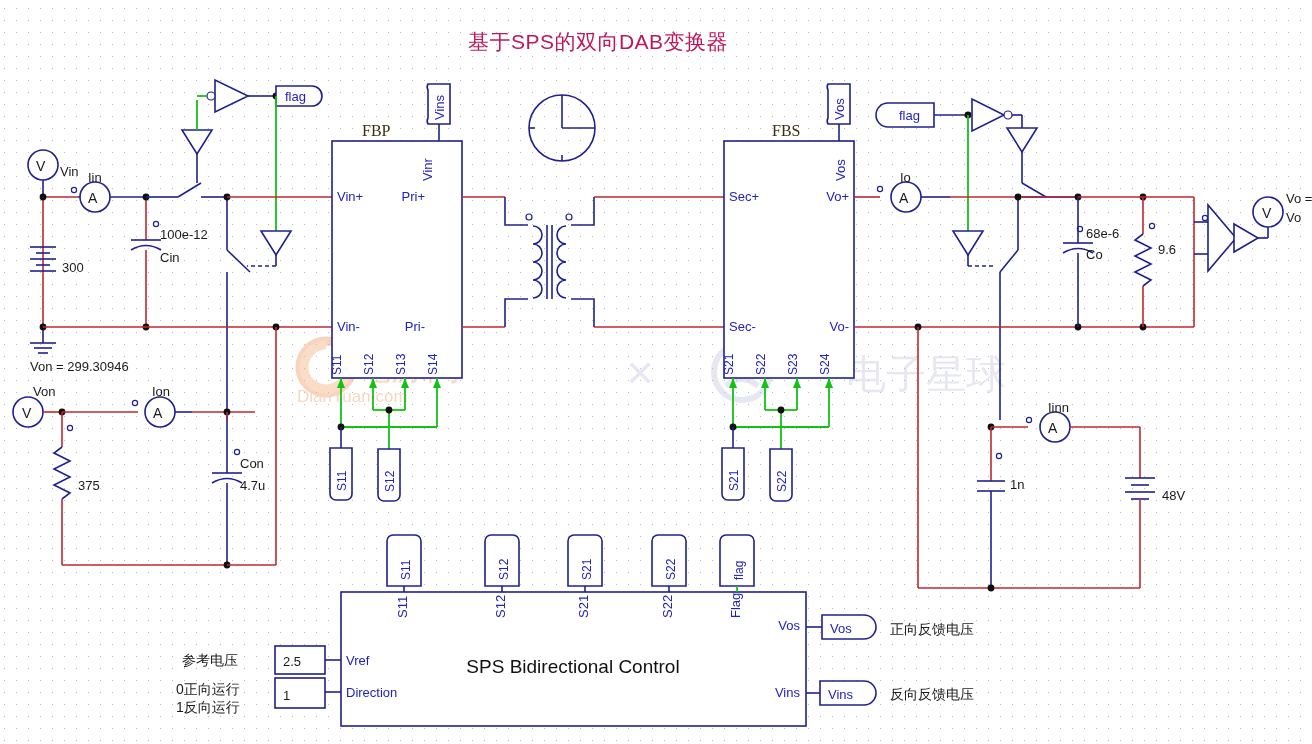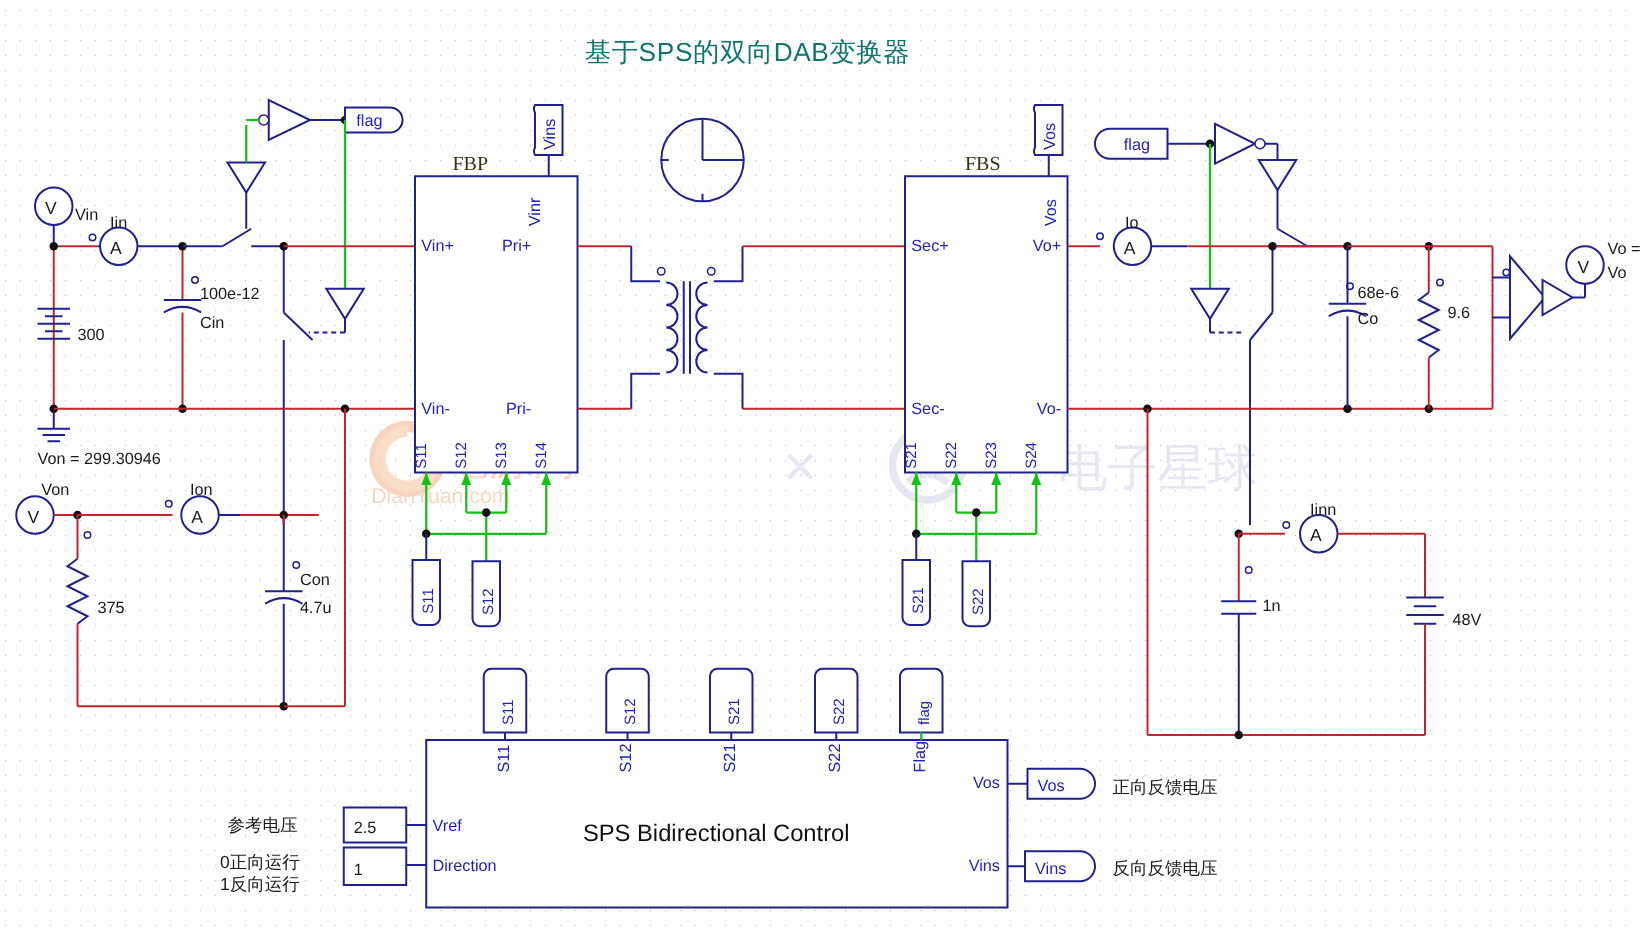--- a/index.html
+++ b/index.html
@@ -13,21 +13,21 @@
   #sheet{
     position:absolute;left:0;top:0;width:1312px;height:744px;
     background-image:
       radial-gradient(circle 0.7px at 0.5px 0.5px, #b9b9c9 99%, transparent 100%);
     background-size:12px 12px;
     background-position:4px 8px;
   }
   #svgroot{position:absolute;left:0;top:0;}
   .ttl{
     position:absolute;left:0;top:28px;width:1196px;text-align:center;
-    font-size:21px;color:#0f766e;letter-spacing:.5px;
+    font-size:21px;color:#be185d;letter-spacing:.5px;
     font-family:"Liberation Sans", sans-serif;
   }
   text{font-family:"Liberation Sans", sans-serif;}
   .lbl-blue{fill:#2222bb;font-size:13px;}
   .lbl-blue-sm{fill:#2222bb;font-size:12px;}
   .lbl-black{fill:#1a1a1a;font-size:14px;}
   .lbl-black-sm{fill:#1a1a1a;font-size:13px;}
   .lbl-cn{fill:#1a1a1a;font-size:14px;}
   .blkname{fill:#3a2f10;font-size:16px;font-family:"Liberation Serif", serif;}
   .ctlname{fill:#111111;font-size:19px;}

